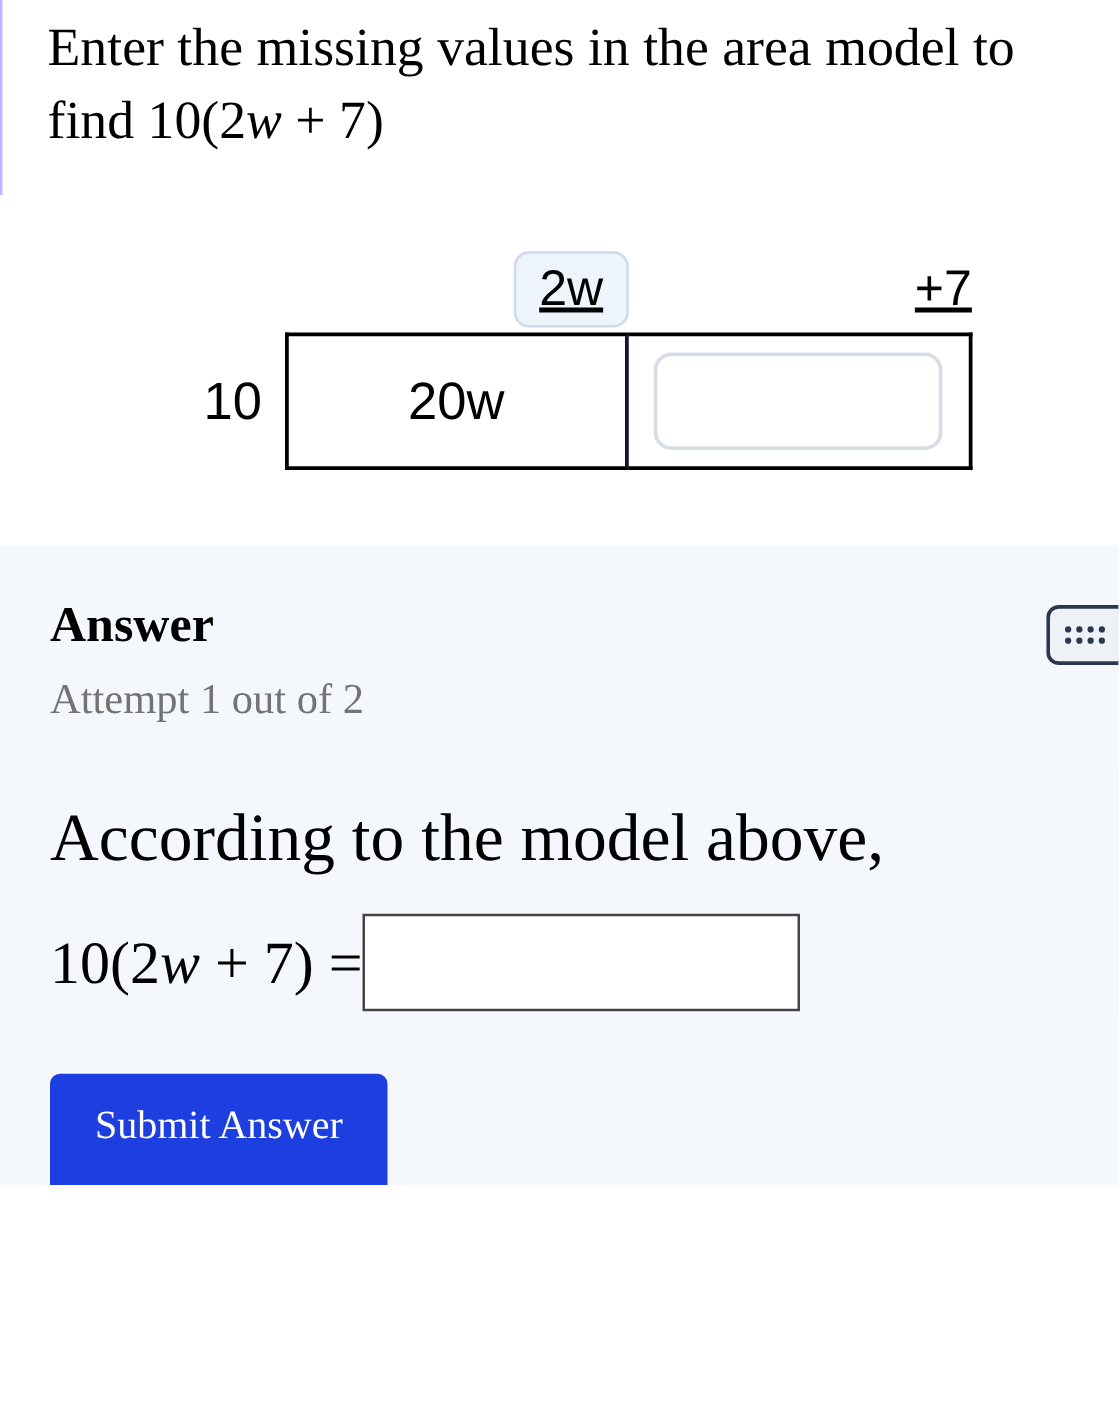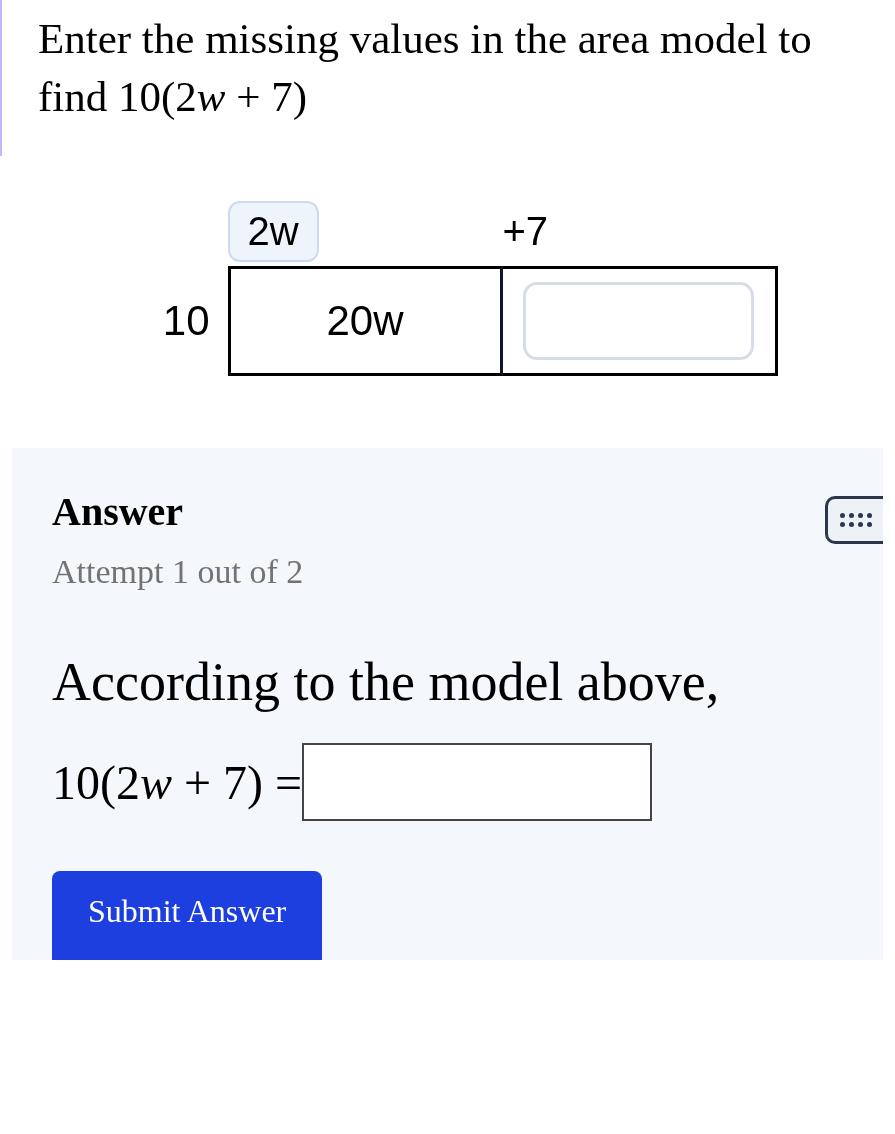--- a/index.html
+++ b/index.html
@@ -29,22 +29,22 @@
     display: grid;
     grid-template-columns: 110px 275px 275px;
     grid-template-rows: 70px 110px;
     align-items: center;
     justify-items: center;
     font-size: 40px;
     font-family: -apple-system, Helvetica, Arial, sans-serif;
   }
   .am-blank {}
   .am-toplabel {
-    display:flex; align-items:center; justify-content:flex-start;
-    height:100%; width:100%;
+    display:flex; align-items:center; justify-content:flex-end;
+    height:100%; width:100%;text-decoration:underline;
   }
   .filled-pill {
     background: #eef4fb;
     border: 2px solid #cdd9ee;
     border-radius: 12px;
     padding: 6px 18px;
     font-size: 40px;
   }
   .am-leftlabel {
     text-align: right;
@@ -63,21 +63,21 @@
   .cell-input {
     width: 85%;
     height: 75%;
     border: 3px solid #d7dde6;
     border-radius: 14px;
     background: #fff;
   }
 
   .answer-panel {
     background: #f4f7fc;
-    margin: 12px;
+    margin: 0;
     padding: 40px 30px 0 40px;
     position: relative;
   }
   .answer-heading {
     font-family: Georgia, serif;
     font-weight: bold;
     font-size: 40px;
     margin: 0 0 18px 0;
   }
   .attempt {

